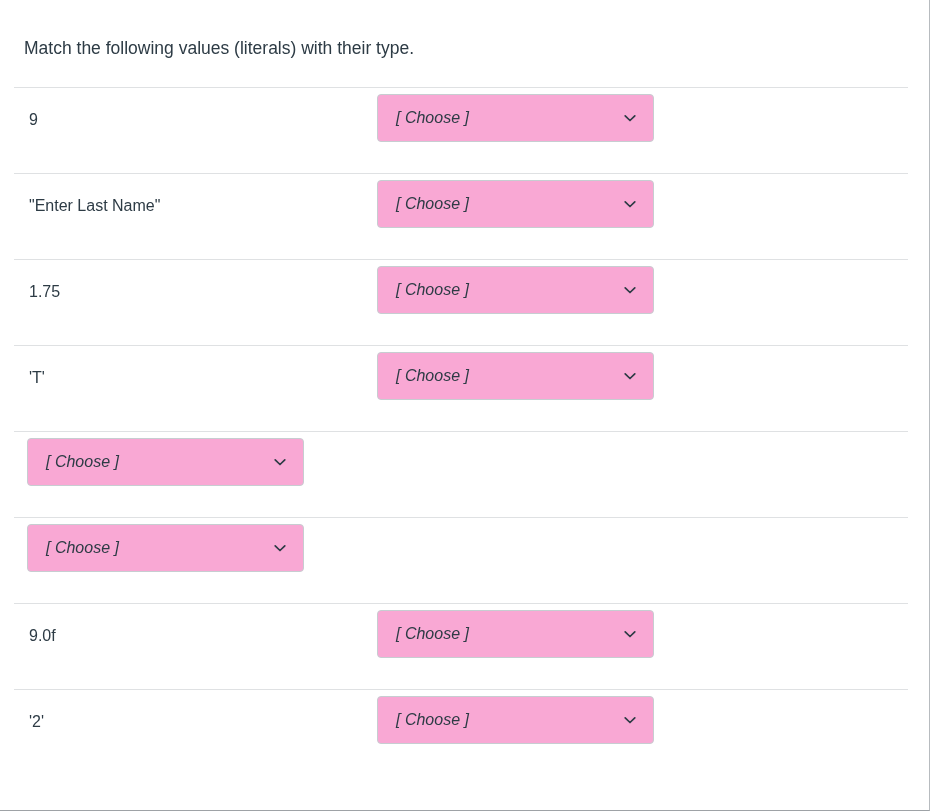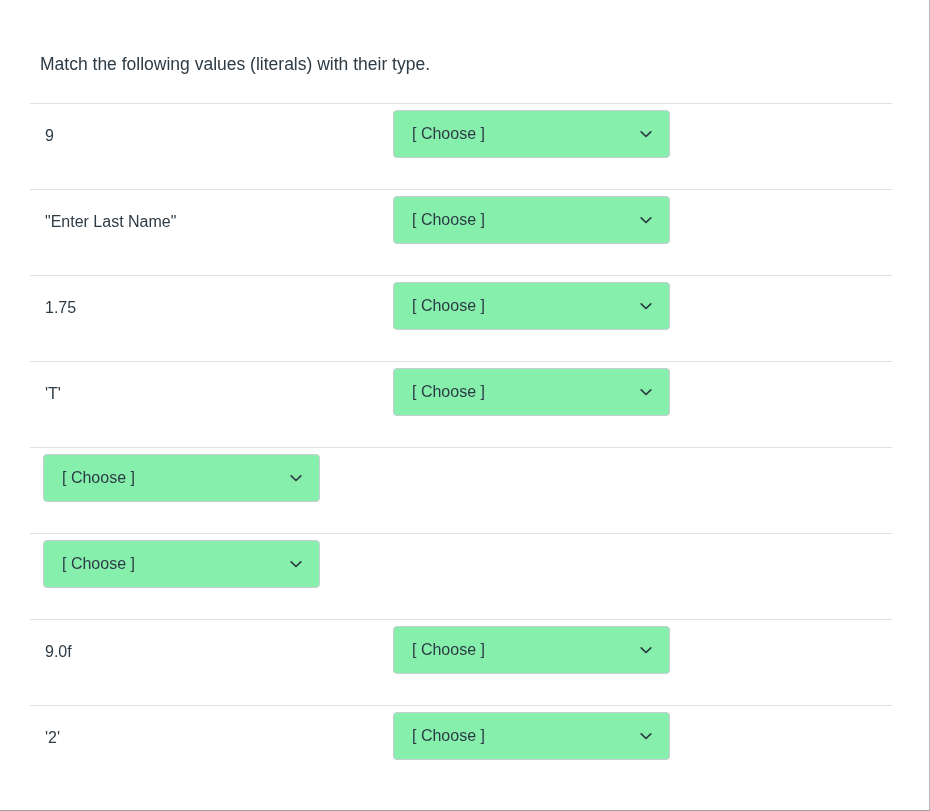--- a/index.html
+++ b/index.html
@@ -29,21 +29,21 @@
     border-bottom: 1px solid #9ea2a6;
     box-sizing: border-box;
     pointer-events: none;
   }
 
   .question-body {
     position: absolute;
     top: 0;
     left: 0;
     width: 922px;
-    padding: 16px;
+    padding: 0;
     box-sizing: border-box;
   }
 
   .question-text {
     font-size: 17.5px;
     line-height: 1.45;
     color: #2d3b45;
     padding: 36px 24px 0 24px;
     margin: 0;
     font-weight: 400;
@@ -84,26 +84,27 @@
     width: 277px;
     height: 48px;
     box-sizing: border-box;
   }
 
   .select-box {
     width: 277px;
     height: 48px;
     border: 1px solid #c7cdd1;
     border-radius: 4px;
-    background: #86efac;
+    background: #f9a8d4;
     box-sizing: border-box;
     display: flex;
     align-items: center;
     cursor: pointer;
     font-family: "Liberation Sans", sans-serif;
+    font-style: italic;
   }
 
   .select-value {
     font-size: 16px;
     color: #2d3b45;
     padding-left: 18px;
     white-space: nowrap;
     flex: 1 1 auto;
     overflow: hidden;
     text-overflow: ellipsis;

